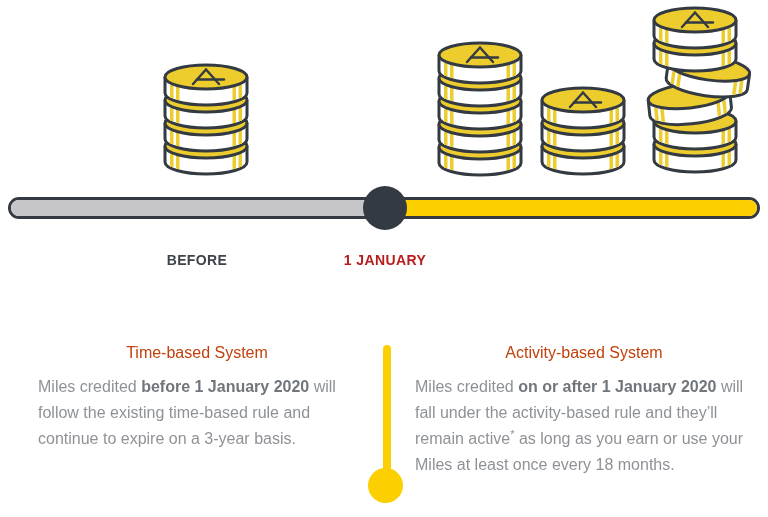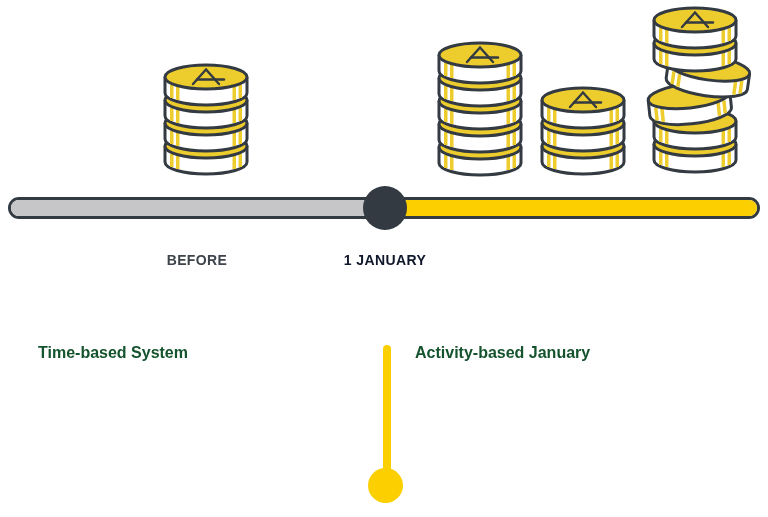--- a/index.html
+++ b/index.html
@@ -21,42 +21,42 @@
     left: 363px; top: 186px; width: 44px; height: 44px;
     border-radius: 50%; background: #333a42;
   }
 
   
   .tl-label {
     top: 251px; width: 130px; text-align: center;
     font-weight: bold; font-size: 14px; letter-spacing: .4px;
     line-height: 19px; color: #3e444b;
   }
-  .tl-label.gray { color: #0f172a; }
+  .tl-label.gray { color: #b91c1c; }
   .lbl-before { left: 132px; }
   .lbl-date   { left: 320px; }
   .lbl-after  { left: 507px; }
 
   
   .connector-line {
     left: 383px; top: 345px; width: 8px; height: 132px;
     background: #fccf00; border-radius: 4px;
   }
   .connector-dot {
     left: 368px; top: 468px; width: 35px; height: 35px;
     border-radius: 50%; background: #fccf00;
   }
 
   
   .col { top: 344px; }
   .col-left  { left: 38px;  width: 318px; }
   .col-right { left: 415px; width: 338px; }
   .col h3 {
-    margin: 0 0 12px 0; font-size: 16px; font-weight: 700;
-    color: #14532d;
+    margin: 0 0 12px 0; font-size: 16px; font-weight: 400;
+    text-align: center; color: #c2410c;
   }
   .col p { margin: 0; font-size: 16px; line-height: 26px; color: #8e9297; }
   .col strong { color: #70767c; font-weight: 700; }
   .col sup { font-size: 11px; line-height: 0; }
 
   .stack-before { left: 161px; top: 62px; }
   .stack-after  { left: 405px; top: 0px; }
 </style>
 </head>
 <body>
@@ -127,19 +127,21 @@
   <div class="abs tl-label lbl-before">BEFORE</div>
   <div class="abs tl-label gray lbl-date">
     <div>1 JANUARY</div>
   </div>
 
   <div class="abs connector-line"></div>
   <div class="abs connector-dot"></div>
 
   <div class="abs col col-left">
     <h3>Time-based System</h3>
+    <p><span>Miles credited </span><strong>before 1 January 2020</strong><span> will follow the existing time-based rule and continue to expire on a 3-year basis.</span></p>
   </div>
 
   <div class="abs col col-right">
-    <h3>Activity-based January</h3>
+    <h3>Activity-based System</h3>
+    <p><span>Miles credited </span><strong>on or after 1 January 2020</strong><span> will fall under the activity-based rule and they’ll remain active</span><sup>*</sup><span> as long as you earn or use your Miles at least once every 18 months.</span></p>
   </div>
 
 </div>
 
 </body></html>

